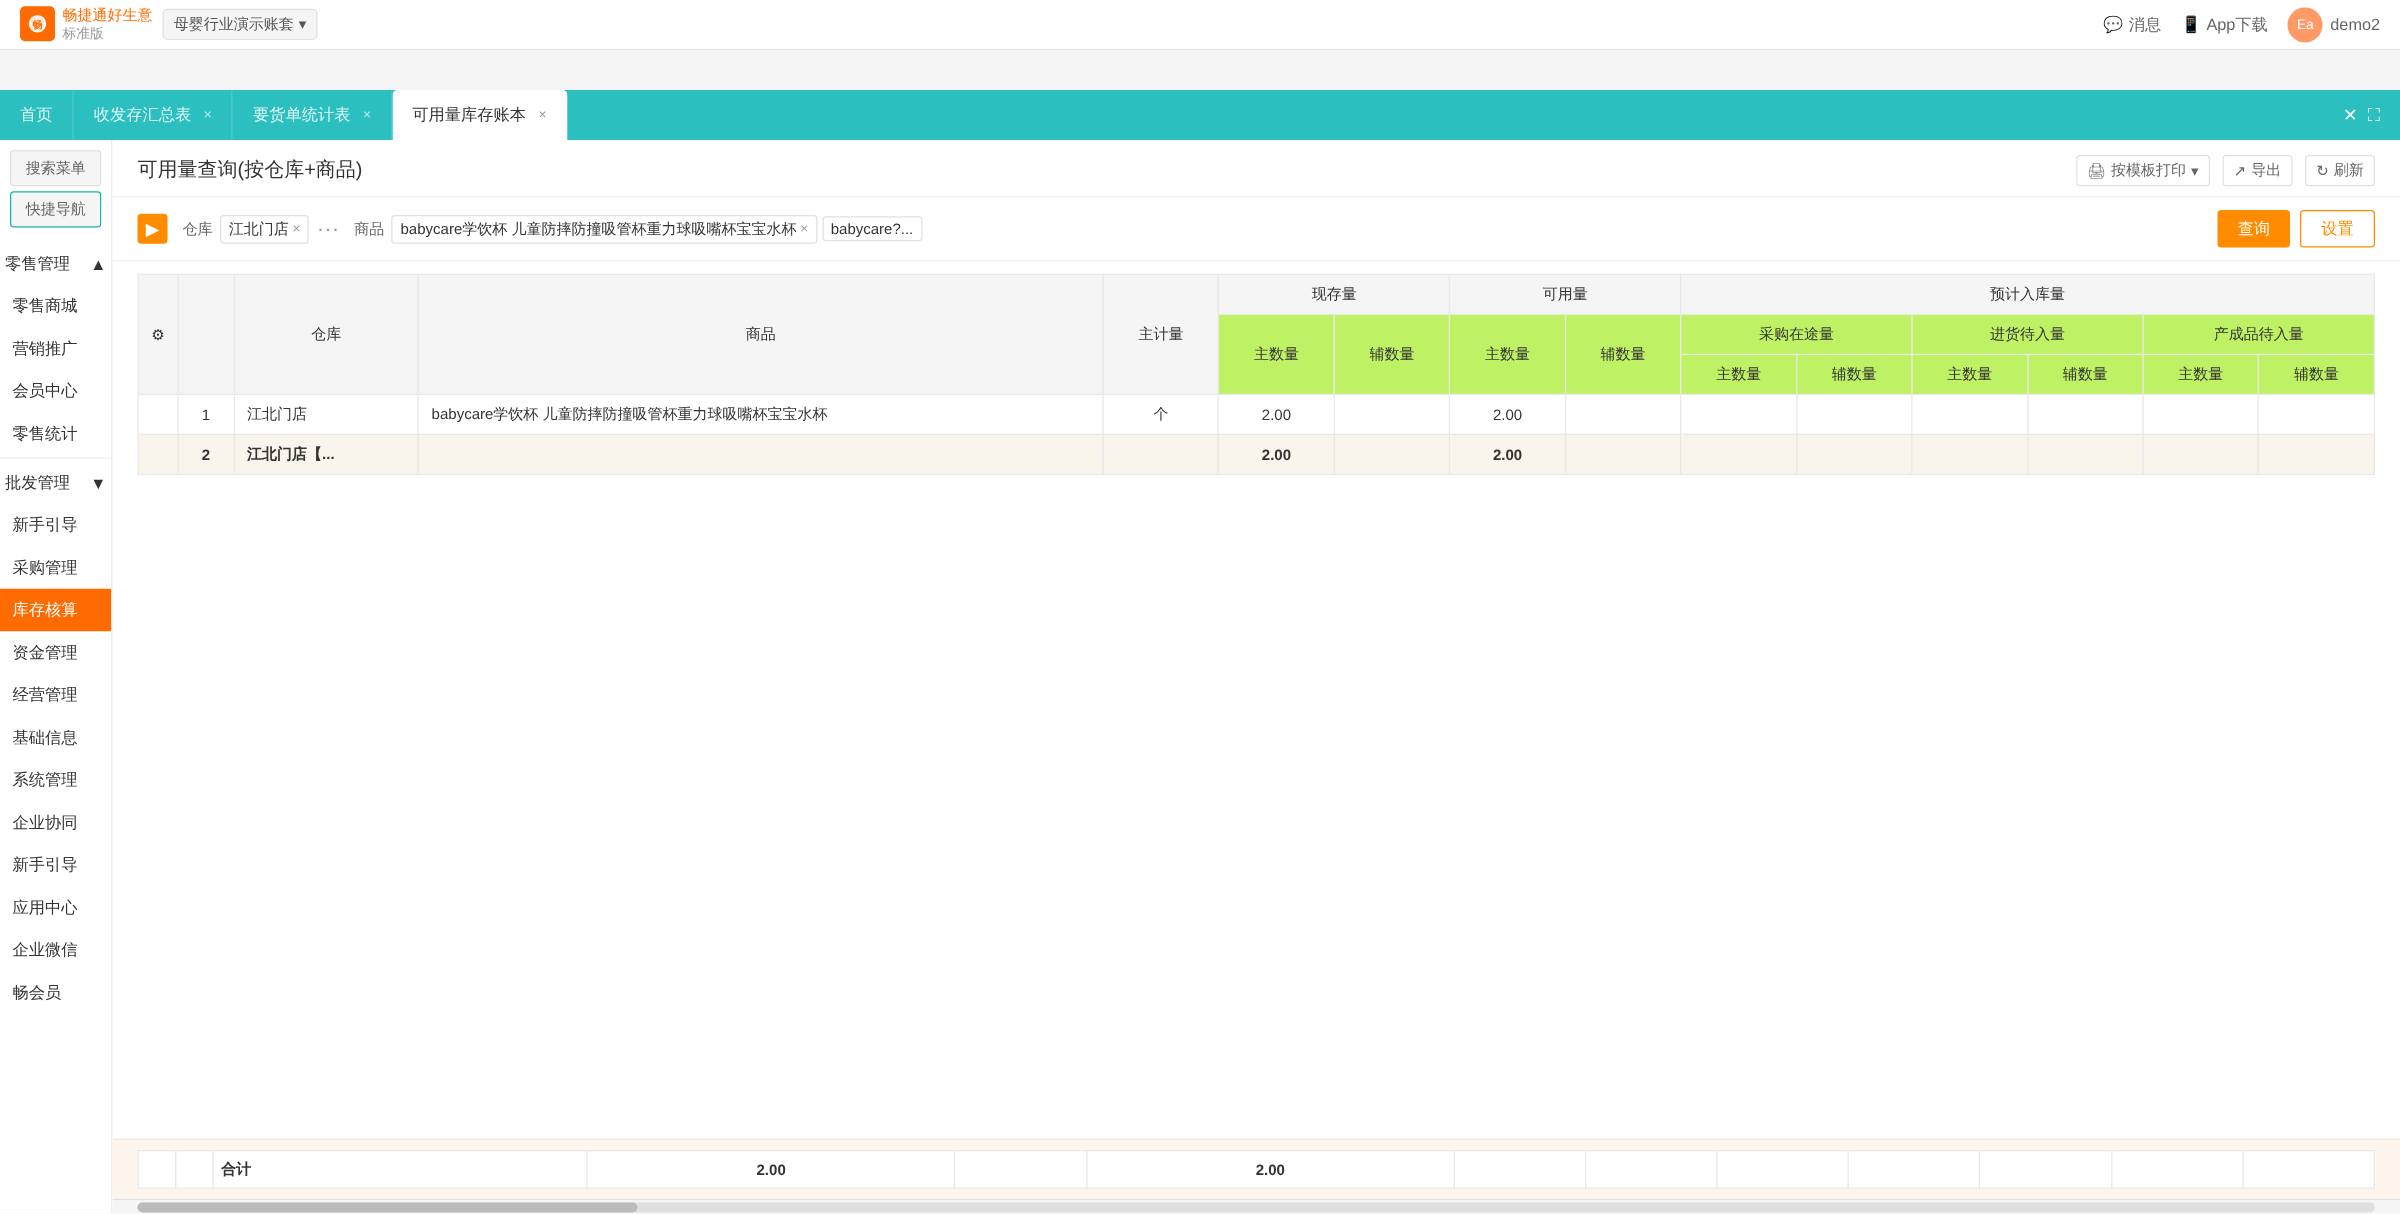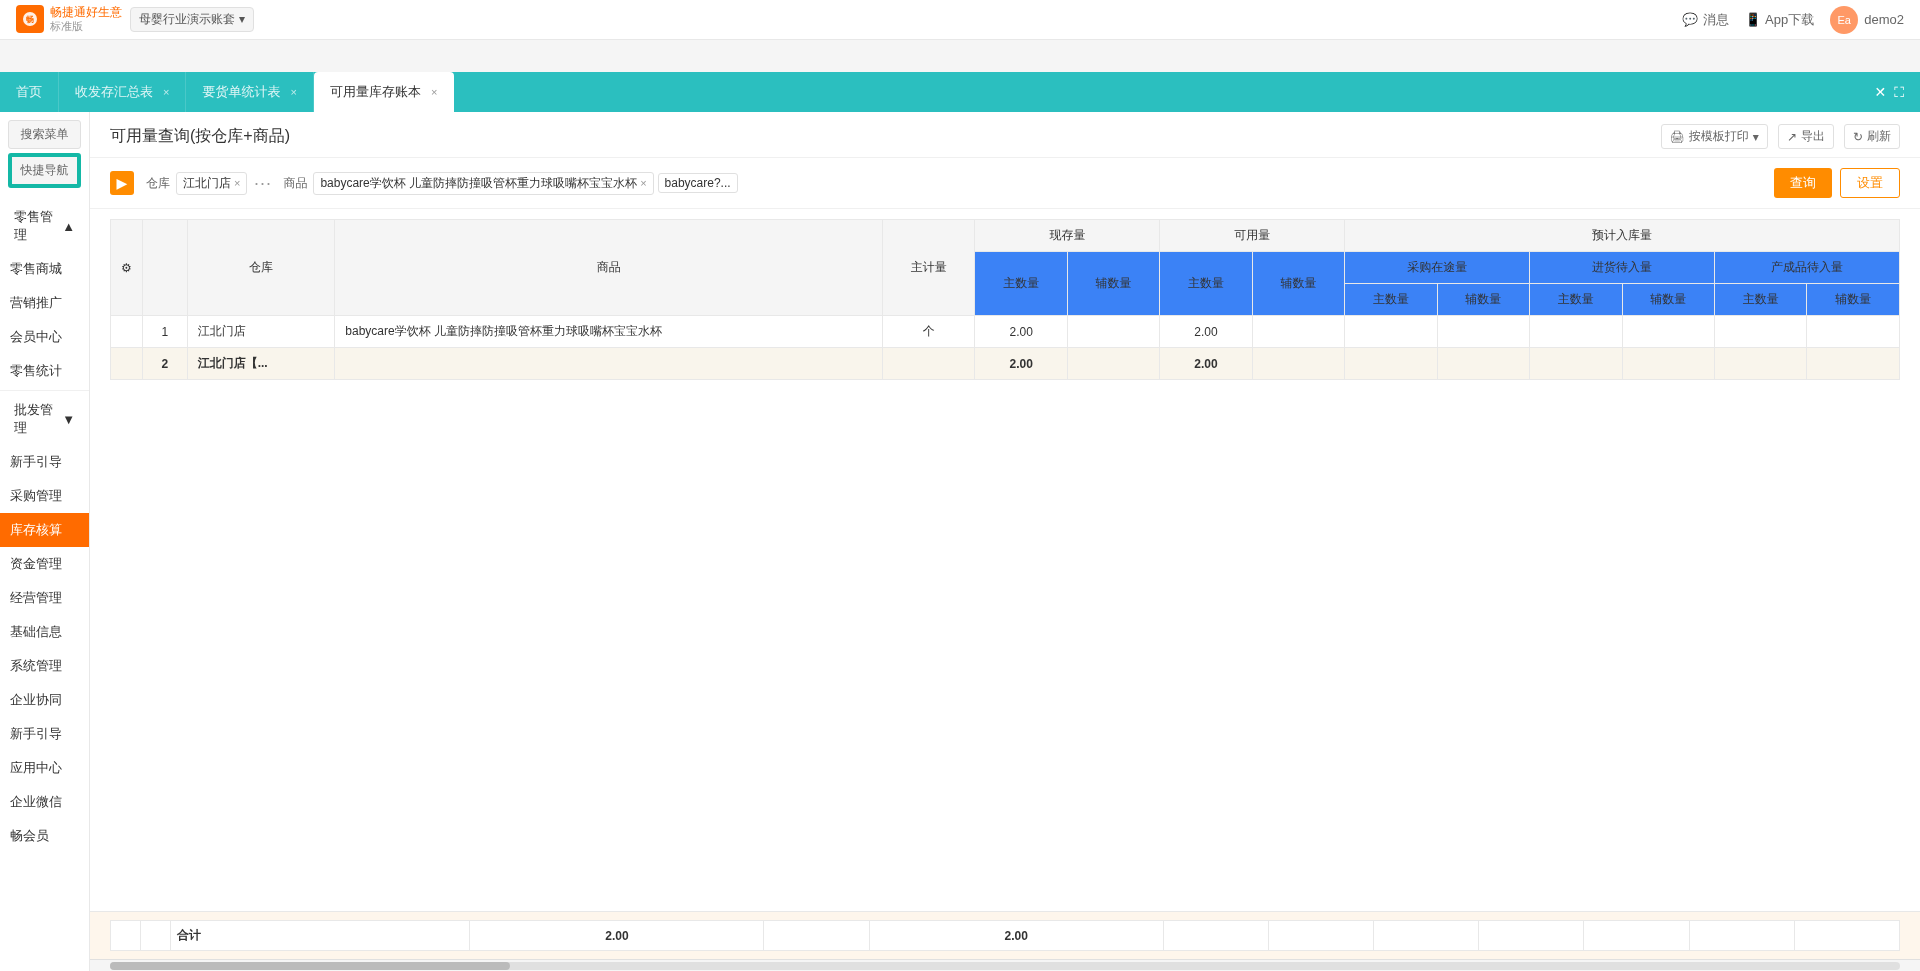--- a/index.html
+++ b/index.html
@@ -27,25 +27,25 @@
     .tab-bar-actions { margin-left: auto; display: flex; align-items: center; gap: 8px; padding-right: 16px; }
     .tab-bar-actions .icon-btn { color: white; cursor: pointer; font-size: 16px; }
 
     
     .main-layout { display: flex; flex: 1; overflow: hidden; }
 
     
     .sidebar { width: 90px; background: #fff; border-right: 1px solid #e8e8e8; display: flex; flex-direction: column; flex-shrink: 0; overflow-y: auto; }
     .sidebar-search { padding: 8px 8px; }
     .sidebar-search-btn { width: 100%; padding: 5px; background: #f5f5f5; border: 1px solid #e0e0e0; border-radius: 3px; cursor: pointer; font-size: 12px; color: #666; text-align: center; }
-    .sidebar-nav-btn { width: 100%; padding: 5px; background: #f5f5f5; border: 4px solid #14b8a6; border-radius: 3px; cursor: pointer; font-size: 12px; color: #666; text-align: center; margin-top: 4px; }
+    .sidebar-nav-btn { width: 100%; padding: 5px; background: #f5f5f5; border: 1px solid #14b8a6; border-radius: 3px; cursor: pointer; font-size: 12px; color: #666; text-align: center; margin-top: 4px; }
     .sidebar-section { padding: 4px 0; }
     .sidebar-item { padding: 8px 10px; cursor: pointer; font-size: 13px; color: #333; display: flex; align-items: center; justify-content: space-between; text-align: center; }
     .sidebar-item.active { background: #ff6b00; color: #fff; }
-    .sidebar-item-group { font-size: 13px; color: #333; padding: 8px 14px; cursor: pointer; display: flex; align-items: center; justify-content: space-between; }
+    .sidebar-item-group { font-size: 13px; color: #333; padding: 8px 4px; cursor: pointer; display: flex; align-items: center; justify-content: space-between; }
     .sidebar-divider { height: 1px; background: #f0f0f0; margin: 2px 0; }
 
     
     .content-area { flex: 1; display: flex; flex-direction: column; overflow: hidden; background: #fff; }
     .page-header { padding: 12px 20px 8px; background: #fff; border-bottom: 1px solid #f0f0f0; display: flex; align-items: center; justify-content: space-between; }
     .page-title { font-size: 16px; font-weight: normal; color: #333; }
     .header-actions { display: flex; align-items: center; gap: 10px; }
     .header-action-btn { display: flex; align-items: center; gap: 4px; font-size: 12px; color: #666; cursor: pointer; padding: 3px 8px; border: 1px solid #e0e0e0; border-radius: 3px; background: #fff; }
 
     
@@ -57,21 +57,21 @@
     .filter-tag { display: flex; align-items: center; gap: 3px; background: #fff; border: 1px solid #e0e0e0; border-radius: 3px; padding: 2px 6px; font-size: 12px; color: #333; }
     .filter-tag .remove { cursor: pointer; color: #999; font-size: 11px; }
     .filter-more { color: #999; font-size: 18px; cursor: pointer; }
     .filter-actions { margin-left: auto; display: flex; gap: 8px; }
     .btn-query { background: #ff8c00; color: white; border: none; padding: 5px 16px; border-radius: 3px; cursor: pointer; font-size: 13px; }
     .btn-settings { background: #fff; color: #ff8c00; border: 1px solid #ff8c00; padding: 5px 16px; border-radius: 3px; cursor: pointer; font-size: 13px; }
 
     
     .table-container { flex: 1; overflow: auto; padding: 10px 20px; }
     table { width: 100%; border-collapse: collapse; font-size: 12px; }
-    thead tr th { background: #3b82f6; border: 1px solid #e8e8e8; padding: 7px 10px; text-align: center; font-weight: normal; color: #333; white-space: nowrap; }
+    thead tr th { background: #bef264; border: 1px solid #e8e8e8; padding: 7px 10px; text-align: center; font-weight: normal; color: #333; white-space: nowrap; }
     thead tr.header-row-1 th { background: #f5f5f5; }
     tbody tr td { border: 1px solid #e8e8e8; padding: 7px 10px; text-align: center; color: #333; background: #fff; }
     tbody tr.subtotal td { background: #f9f5ec; font-weight: bold; }
     .th-settings { width: 30px; }
     .text-left { text-align: left; }
 
     
     .scroll-bar-container { height: 12px; background: #f5f5f5; border-top: 1px solid #e0e0e0; padding: 2px 20px; }
     .scroll-bar-track { height: 8px; background: #e0e0e0; border-radius: 4px; position: relative; }
     .scroll-bar-thumb { height: 8px; width: 400px; background: #bbb; border-radius: 4px; position: absolute; left: 0; }

